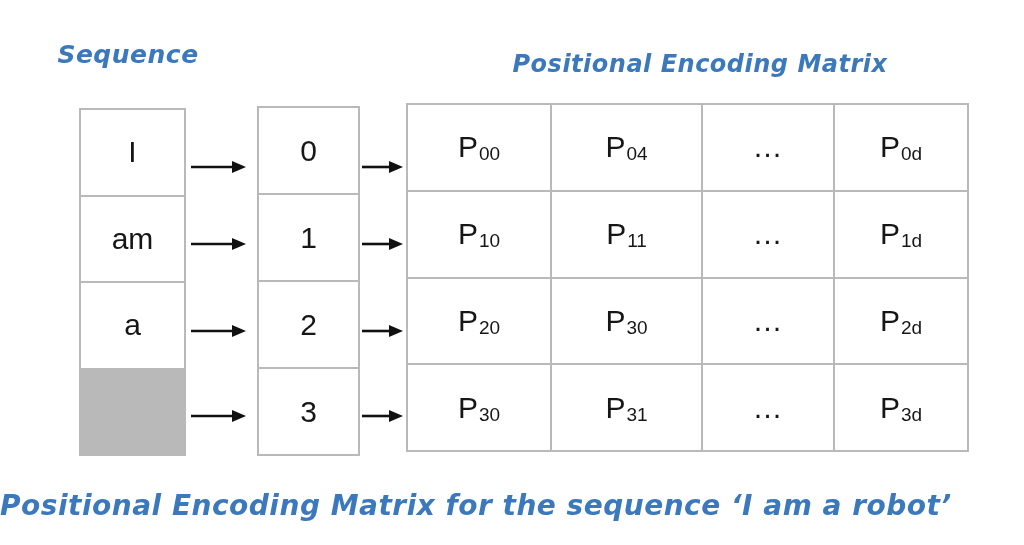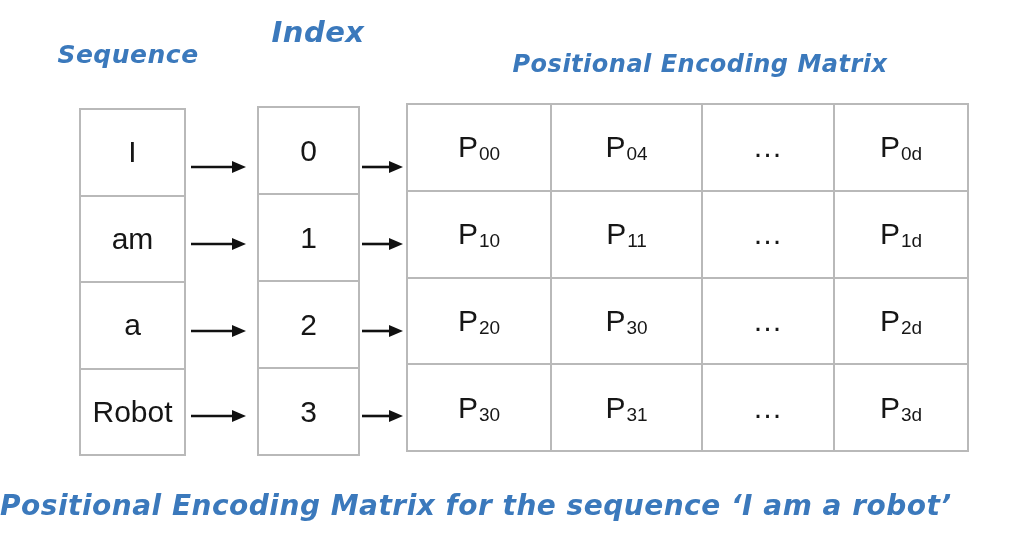--- a/index.html
+++ b/index.html
@@ -62,30 +62,28 @@
   }
 </style>
 </head>
 <body>
 
 <div class="canvas">
 
   <div class="hand label-sequence">Sequence</div>
 
   <div class="hand label-index">
-    <div>Index</div>
   </div>
 
   <div class="hand label-matrix">Positional Encoding Matrix</div>
 
   <div class="tbl seq">
     <div class="cell">I</div>
     <div class="cell">am</div>
     <div class="cell">a</div>
-    <div class="cell">Robot</div>
   </div>
 
   <div class="tbl idx">
     <div class="cell">0</div>
     <div class="cell">1</div>
     <div class="cell">2</div>
     <div class="cell">3</div>
   </div>
 
   <div class="tbl mat">

